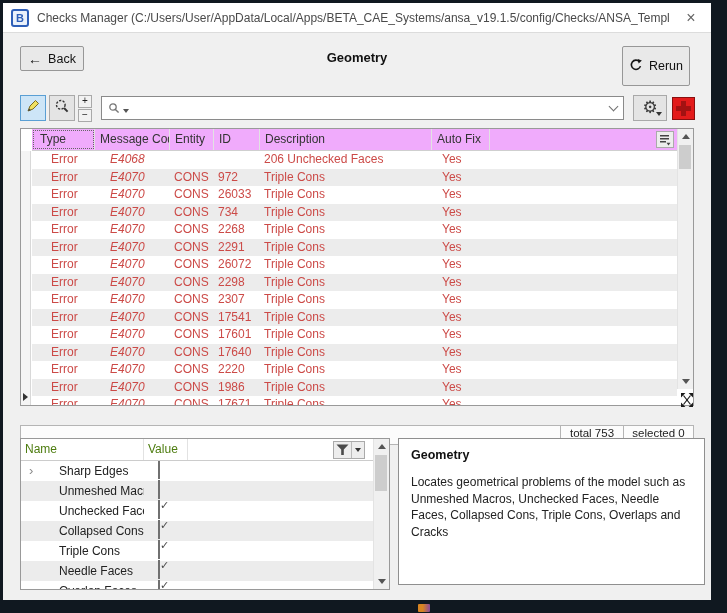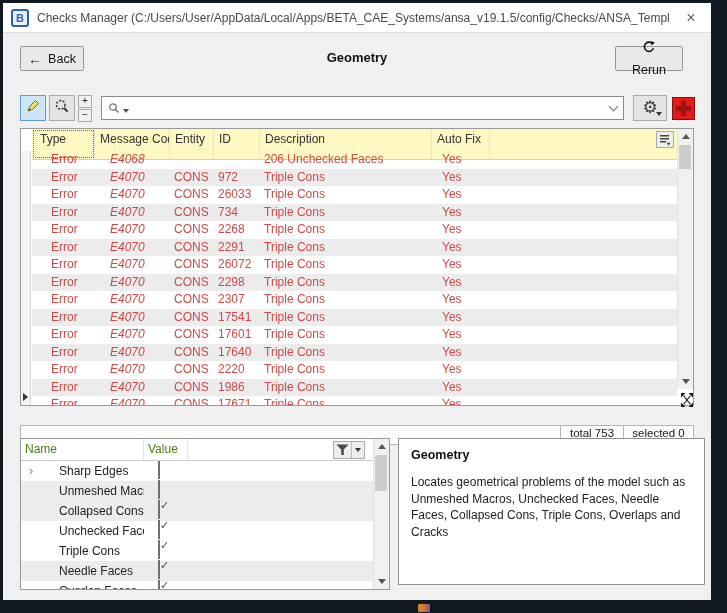--- a/index.html
+++ b/index.html
@@ -15,21 +15,21 @@
               color:#2e5fb8; font-weight:bold; font-size:11px; text-align:center; line-height:14px; background:#eaf1fb; }
   .title-text { position:absolute; left:34px; top:8px; right:42px; font-size:12px; color:#4a4a4a; white-space:nowrap; overflow:hidden; }
   .close-btn { position:absolute; right:10px; top:5px; width:20px; height:20px; font-size:16px; color:#666; text-align:center; line-height:19px; cursor:default; }
 
   
   .btn { background:#e9e9e9; border:1px solid #979797; border-radius:2px; font-size:12.5px; color:#111;
          display:flex; align-items:center; justify-content:center; gap:6px; }
   .back-btn { position:absolute; left:17px; top:43px; width:64px; height:25px; }
   .back-arrow { font-size:14px; line-height:14px; }
   .page-title { position:absolute; left:0; right:0; top:47px; text-align:center; font-weight:bold; font-size:13px; color:#101010; }
-  .rerun-btn { position:absolute; right:28px; top:43px; width:68px; height:25px;flex-direction:column; }
+  .rerun-btn { position:absolute; right:21px; top:43px; width:68px; height:40px; }
 
   
   .toolbar { position:absolute; left:17px; top:92px; right:16px; height:28px; display:flex; align-items:flex-start; }
   .tool-btn { width:26px; height:26px; border:1px solid #a9a9a9; background:#e4e4e4; display:flex; align-items:center; justify-content:center; }
   .tool-btn.selected { background:#cde5f7; border-color:#5a9fd4; }
   .zoom-btns { display:flex; flex-direction:column; margin-left:3px; gap:1px; }
   .mini-btn { width:14px; height:13px; border:1px solid #a9a9a9; background:#f2f2f2; font-size:10px; line-height:10px; text-align:center; color:#222; }
   .search-combo { flex:1; height:24px; margin-left:9px; margin-top:1px; background:#fff; border:1px solid #8a8a8a; display:flex; align-items:center; position:relative; }
   .search-glyph { display:flex; align-items:center; margin-left:6px; gap:2px; }
   .mini-caret { width:0; height:0; border-left:3px solid transparent; border-right:3px solid transparent; border-top:4px solid #555; margin-top:6px; }
@@ -41,22 +41,22 @@
   .gear-glyph { font-size:17px; color:#3a3a3a; line-height:17px; margin-top:-2px; }
   .gear-caret { position:absolute; right:4px; bottom:4px; width:0; height:0; border-left:3px solid transparent; border-right:3px solid transparent; border-top:4px solid #333; }
   .red-btn { width:23px; height:23px; margin-left:5px; margin-top:2px; background:#e31b1b; border:1px solid #8a0f0f; position:relative; }
   .red-btn::before { content:""; position:absolute; left:50%; top:3px; bottom:3px; width:5px; margin-left:-2.5px; background:#a31212; }
   .red-btn::after  { content:""; position:absolute; top:50%; left:3px; right:3px; height:5px; margin-top:-2.5px; background:#a31212; }
 
   
   .table-wrap { position:absolute; left:17px; top:125px; width:674px; height:278px; background:#fff; border:1px solid #999; }
   .vstrip { position:absolute; left:0; top:22px; bottom:0; width:10px; background:#f4f4f4; border-right:1px solid #d8d8d8; }
   .row-pointer { position:absolute; left:2px; bottom:4px; width:0; height:0; border-top:4px solid transparent; border-bottom:4px solid transparent; border-left:5px solid #333; }
-  .thead { position:absolute; left:11px; top:0; right:16px; height:31px; display:grid;
-           grid-template-columns:63px 75px 44px 46px 172px 58px 1fr; border-bottom:1px solid #cfcfcf; background:#fef9c3; }
+  .thead { position:absolute; left:11px; top:0; right:16px; height:22px; display:grid;
+           grid-template-columns:63px 75px 44px 46px 172px 58px 1fr; border-bottom:1px solid #cfcfcf; background:#f0abfc; }
   .th { font-size:12px; color:#333; line-height:21px; padding-left:5px; border-right:1px solid #e2e2e2; white-space:nowrap; overflow:hidden; }
   .th.type { outline:1px dotted #666; outline-offset:-2px; padding-left:8px; }
   .th.filler { border-right:none; }
   .config-btn { position:absolute; right:19px; top:2px; width:18px; height:17px; border:1px solid #aaa; background:#ededed;
                 display:flex; align-items:center; justify-content:center; }
   .tbody { position:absolute; left:11px; top:22px; right:16px; bottom:0; overflow:hidden; }
   .trow { display:grid; grid-template-columns:63px 75px 44px 46px 172px 58px 1fr; height:17.5px; }
   .trow.alt { background:#ececec; }
   .tc { font-size:12px; color:#cc4a47; line-height:17.5px; padding-left:4px; white-space:nowrap; overflow:hidden; }
   .c-type { padding-left:19px; }
@@ -402,30 +402,30 @@
     <span></span>
   </div>
 
   <div class="frow alt">
 
     <span class="fname">Unmeshed Macros</span>
     <span><span class="cbox"></span></span>
     <span></span>
   </div>
 
+  <div class="frow">
+
+    <span class="fname">Unchecked Faces</span>
+    <span><span class="cbox checked"></span></span>
+    <span></span>
+  </div>
+
   <div class="frow alt">
 
     <span class="fname">Collapsed Cons</span>
-    <span><span class="cbox checked"></span></span>
-    <span></span>
-  </div>
-
-  <div class="frow">
-
-    <span class="fname">Unchecked Faces</span>
     <span><span class="cbox checked"></span></span>
     <span></span>
   </div>
 
   <div class="frow">
 
     <span class="fname">Triple Cons</span>
     <span><span class="cbox checked"></span></span>
     <span></span>
   </div>

